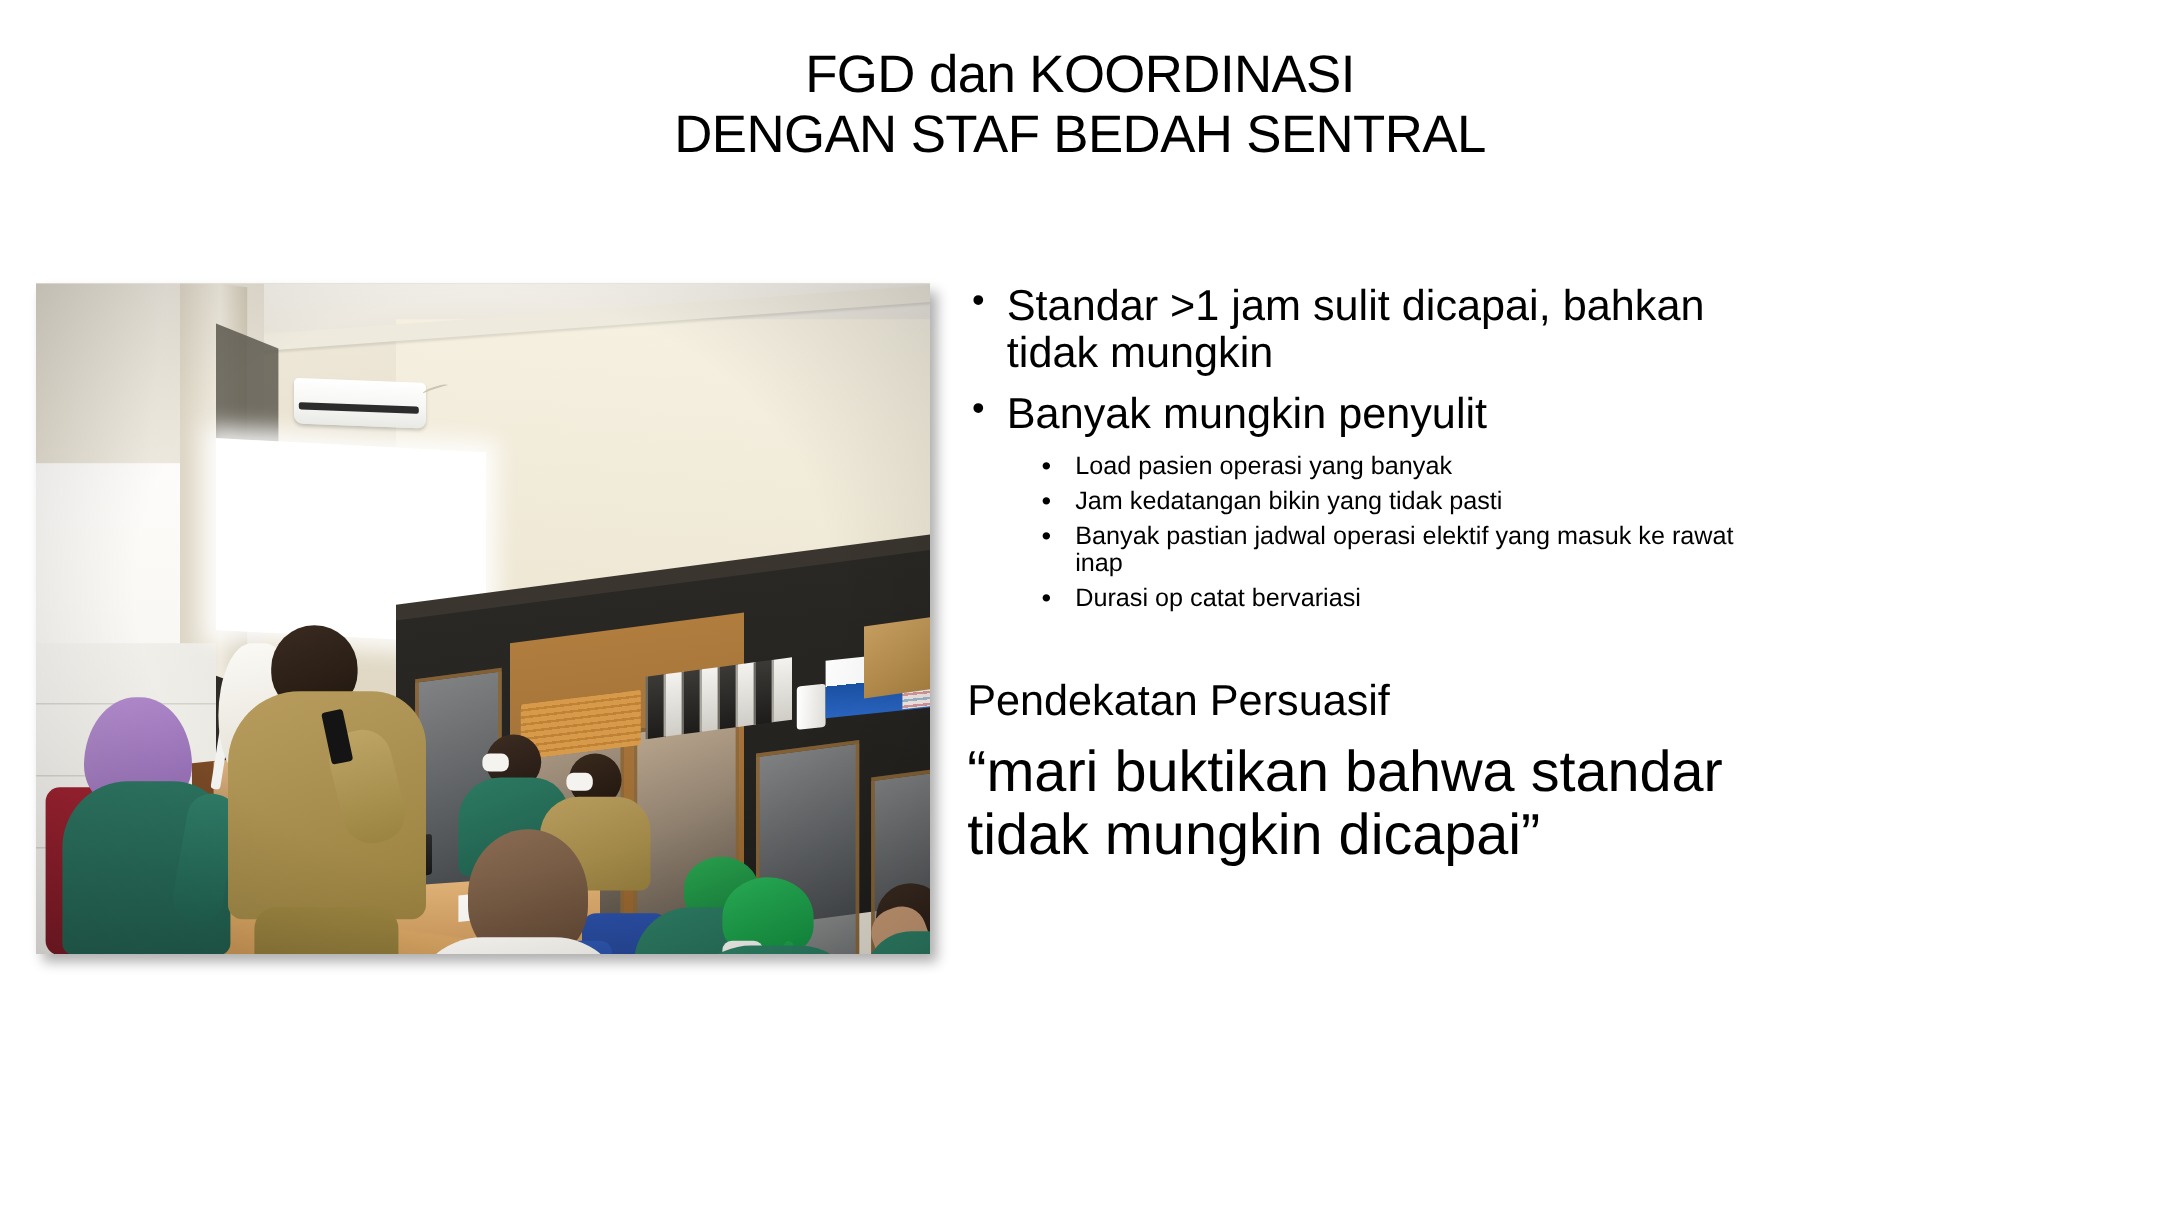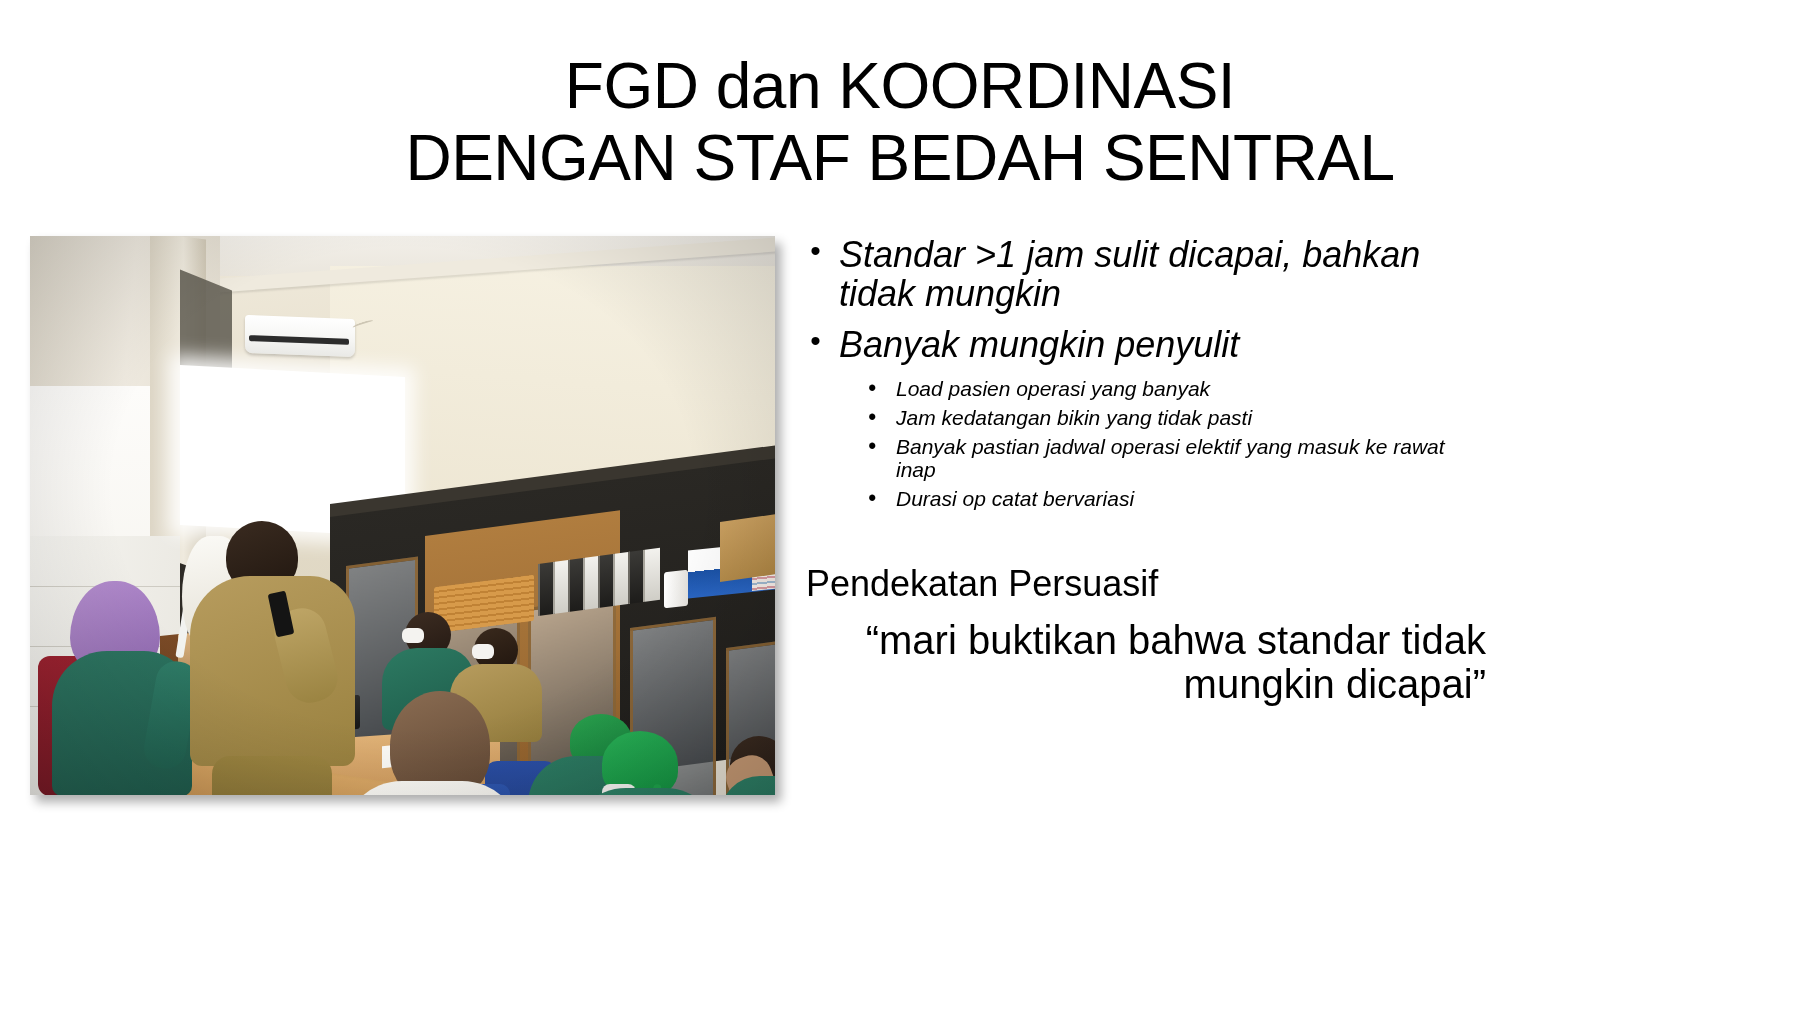--- a/index.html
+++ b/index.html
@@ -17,24 +17,24 @@
     width: 1800px;
     height: 1012px;
     background: #ffffff;
     overflow: hidden;
   }
 
   
   .slide-title {
     position: absolute;
     left: 60px;
-    top: 50px;
+    top: 38px;
     width: 1680px;
     text-align: center;
-    font-size: 64px;
+    font-size: 44px;
     line-height: 1.13;
     color: #000000;
     font-weight: normal;
     letter-spacing: -0.5px;
     white-space: pre-line;
   }
 
   
   .photo-frame {
     position: absolute;
@@ -417,21 +417,21 @@
     left: 806px;
     top: 236px;
     width: 680px;
     color: #000000;
   }
   .lead {
     font-size: 36px;
     line-height: 1.12;
     margin: 0 0 14px 0;
   }
-  ul { margin: 0; padding: 0; list-style: none; font-style: italic; }
+  ul { margin: 0; padding: 0; list-style: none; }
   .lvl1 {
     font-size: 36px;
     line-height: 1.08;
     position: relative;
     padding-left: 33px;
     margin-bottom: 12px;
   }
   .lvl1::before {
     content: "•";
     position: absolute;
@@ -449,24 +449,23 @@
   }
   .lvl2::before {
     content: "•";
     position: absolute;
     left: 62px;
     top: -1px;
     font-size: 23px;
   }
   .spacer { height: 48px; }
   .para {
-    font-size: 40px;
+    font-size: 48px;
     line-height: 1.10;
     margin-bottom: 14px;
-    text-align: right;
   }
 </style>
 </head>
 <body>
 
 <div class="slide">
 
   <div class="slide-title">FGD dan KOORDINASI
 DENGAN STAF BEDAH SENTRAL</div>
 

